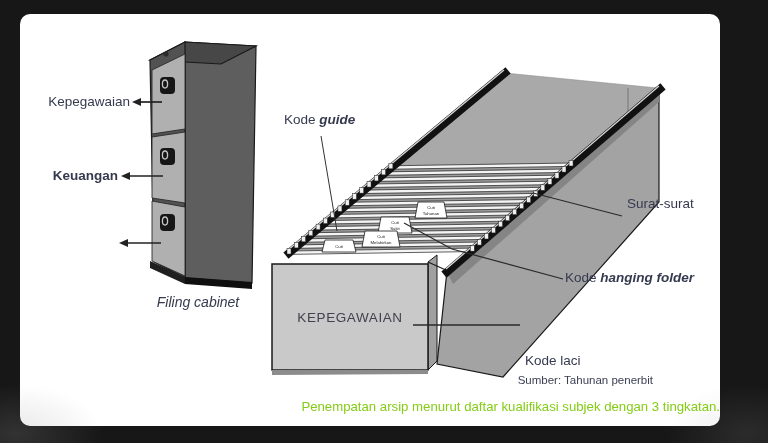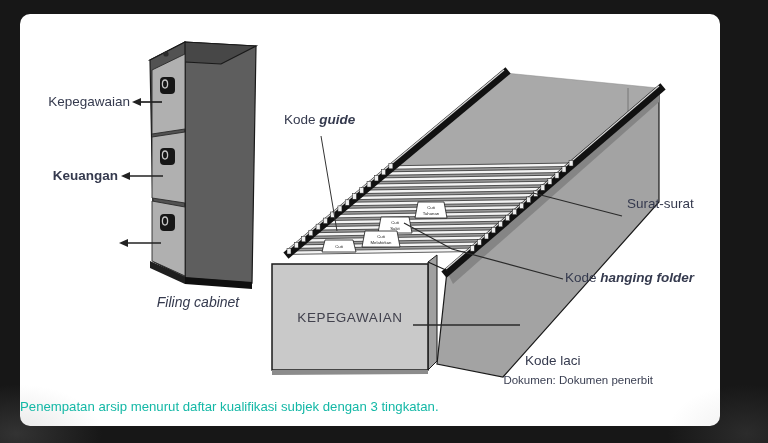--- a/index.html
+++ b/index.html
@@ -16,22 +16,22 @@
   .lbl{position:absolute;color:#353a4e;font-size:13.5px;line-height:16px;white-space:nowrap;}
   .lbl i{font-style:italic;font-weight:bold;}
   .right{text-align:right;}
   .center{text-align:center;}
   .cab-caption{font-style:italic;font-weight:normal;font-size:14px;}
   .front-label{position:absolute;left:272px;top:264px;width:156px;height:106px;
       display:flex;align-items:center;justify-content:center;
       color:#42424e;font-size:13.5px;letter-spacing:.6px;}
   .source-line{position:absolute;left:453px;top:374px;width:200px;text-align:right;
       color:#3a3f52;font-size:11.5px;}
-  .caption-line{position:absolute;left:20px;top:399px;width:700px;text-align:left;
-      color:#14b8a6;font-size:13.2px;}
+  .caption-line{position:absolute;left:20px;top:399px;width:700px;text-align:right;
+      color:#84cc16;font-size:13.2px;}
 </style>
 </head>
 <body>
 
 <div class="screen">
   <div class="page"></div>
   <div class="frame-sheen sheen-bl"></div>
   <div class="frame-sheen sheen-br"></div>
 
   <svg class="diagram-svg" viewBox="0 0 768 443">
@@ -199,16 +199,16 @@
   <div class="lbl" style="left:627px;top:196px;">Surat-surat</div>
 
   <div class="lbl" style="left:565px;top:270px;text-align:center;">
     <span>Kode </span><i>hanging folder</i>
   </div>
 
   <div class="lbl" style="left:525px;top:317px;margin-top:36px;">Kode laci</div>
 
   <div class="front-label">KEPEGAWAIAN</div>
 
-  <div class="source-line">Dokumen: Dokumen penerbit</div>
+  <div class="source-line">Sumber: Tahunan penerbit</div>
 
   <div class="caption-line">Penempatan arsip menurut daftar kualifikasi subjek dengan 3 tingkatan.</div>
 </div>
 
 </body></html>

